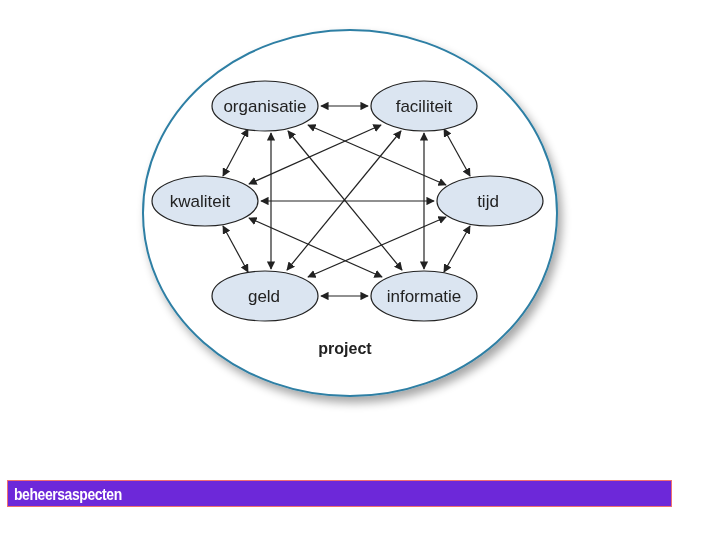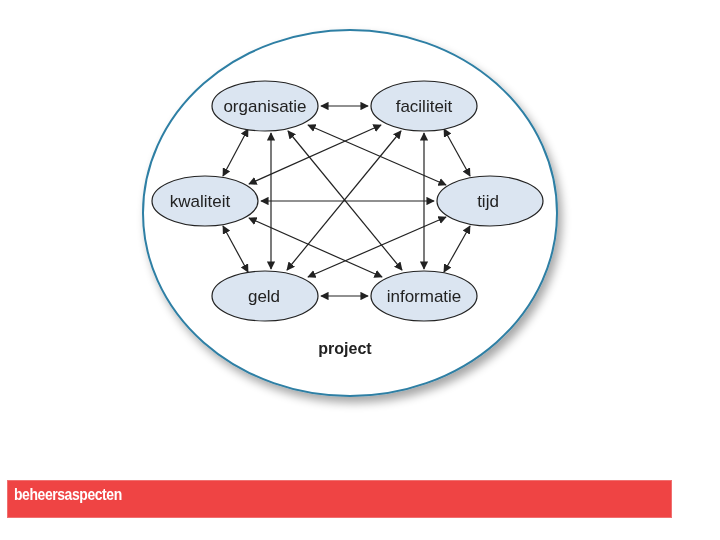--- a/index.html
+++ b/index.html
@@ -1,20 +1,20 @@
 <!DOCTYPE html>
 <html><head>
 <meta charset="utf-8">
 <style>
   html, body { margin:0; padding:0; background:#ffffff; }
   body { width:720px; height:540px; position:relative; overflow:hidden; font-family:"Liberation Sans", sans-serif; }
   #diagram { position:absolute; left:0; top:0; width:720px; height:460px; }
   .node-label { font-family:"Liberation Sans Narrow","Liberation Sans", sans-serif; font-size:17px; fill:#222; }
   .project-label { font-family:"Liberation Sans", sans-serif; font-size:16px; font-weight:bold; fill:#222; }
-  #footer-bar { position:absolute; left:7px; top:480px; width:665px; height:38px; background:#ef4444; box-sizing:border-box; border:1px solid #f07070; }
+  #footer-bar { position:absolute; left:7px; top:480px; width:665px; height:27px; background:#6d28d9; box-sizing:border-box; border:1px solid #f07070; }
   #footer-title { position:absolute; left:6px; top:4px; color:#ffffff; font-family:"Liberation Sans", sans-serif; font-weight:bold; font-size:17px; letter-spacing:-0.5px; transform:scaleX(0.82); transform-origin:left center; }
 </style>
 </head>
 <body>
 
 <svg id="diagram" viewBox="0 0 720 460" xmlns="http://www.w3.org/2000/svg">
   <defs>
     <marker id="ah" viewBox="0 0 10 10" refX="9" refY="5" markerWidth="7" markerHeight="7" orient="auto-start-reverse">
       <path d="M0,0 L10,5 L0,10 z" fill="#222"></path>
     </marker>

